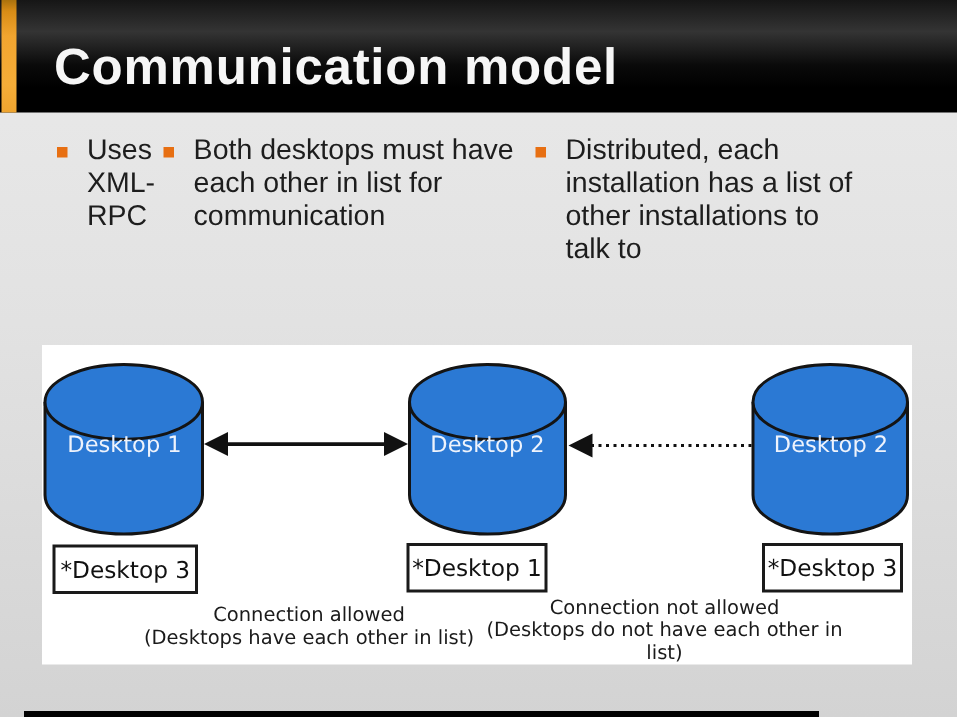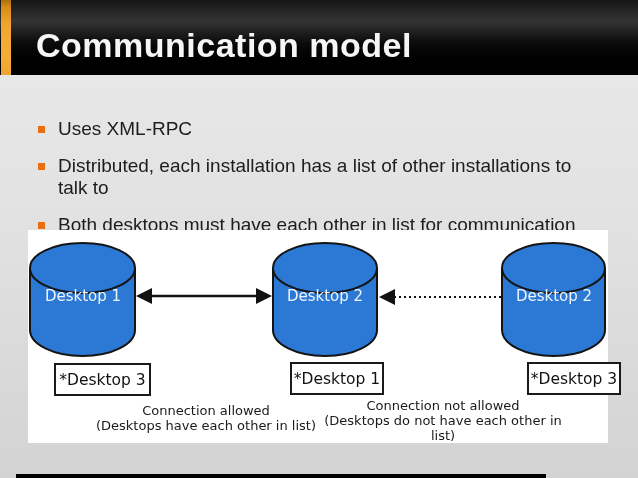--- a/index.html
+++ b/index.html
@@ -18,22 +18,22 @@
     position:absolute; top:0; left:1px; width:10px; height:75px;
     background:linear-gradient(180deg,#a9710d 0%,#d88c16 10%,#f2a52f 32%,#f5ad38 75%,#eea42f 100%);
   }
   .slide-title {
     position:absolute; left:36px; top:26px;
     font-size:34px; font-weight:bold; color:#f6f6f6; letter-spacing:0.5px;
     white-space:nowrap;
   }
   
   .bullets {
-    position:absolute; top:118px; left:38px; width:565px;
-    display:flex; flex-direction:column; gap:15px;
+    position:absolute; top:90px; left:38px; width:565px;
+    display:flex; flex-direction:row; 
   }
   .bullet-item { display:flex; align-items:flex-start; gap:13px; }
   .bullet-square {
     flex:0 0 auto; width:7px; height:7px; margin-top:8px; background:#e76f12;
   }
   .bullet-text {
     font-size:19px; line-height:22px; color:#1d1d1d; white-space:pre-line;
   }
   
   .panel {
@@ -44,21 +44,20 @@
   .cyl-label {
     position:absolute; transform:translateX(-50%);
     font-family:"DejaVu Sans",sans-serif; font-size:15px; color:#eef3fc;
     white-space:nowrap;
   }
   .list-box {
     position:absolute; height:33px; background:#ffffff; border:2px solid #1a1a1a;
     display:flex; align-items:center; justify-content:center;
     font-family:"DejaVu Sans",sans-serif; font-size:15.5px; color:#111;
     white-space:nowrap;
-    margin-left:19px;
   }
   .caption {
     position:absolute; width:270px; text-align:center;
     font-family:"DejaVu Sans",sans-serif; font-size:13px; line-height:15px;
     color:#1a1a1a; white-space:pre-line;
   }
   
   .bottom-bar {
     position:absolute; left:16px; bottom:0; width:530px; height:4px; background:#000;
   }
@@ -73,26 +72,26 @@
   </div>
   <div class="accent-bar"></div>
 
   <div class="bullets">
     <div class="bullet-item">
       <span class="bullet-square"></span>
       <span class="bullet-text">Uses XML-RPC</span>
     </div>
     <div class="bullet-item">
       <span class="bullet-square"></span>
-      <span class="bullet-text">Distributed, each installation has a list of other installations to
-talk to</span>
+      <span class="bullet-text">Both desktops must have each other in list for communication</span>
     </div>
     <div class="bullet-item">
       <span class="bullet-square"></span>
-      <span class="bullet-text">Both desktops must have each other in list for communication</span>
+      <span class="bullet-text">Distributed, each installation has a list of other installations to
+talk to</span>
     </div>
   </div>
 
   <div class="panel">
     <svg width="580" height="213" viewBox="0 0 580 213">
       
       <g>
         <path d="M 2,38 L 2,100 A 52.5,26 0 0 0 107,100 L 107,38" fill="#2b79d4" stroke="#141414" stroke-width="2" stroke-linejoin="round"></path>
         <ellipse cx="54.5" cy="38" rx="52.5" ry="25" fill="#2b79d4" stroke="#141414" stroke-width="2"></ellipse>
       </g>

